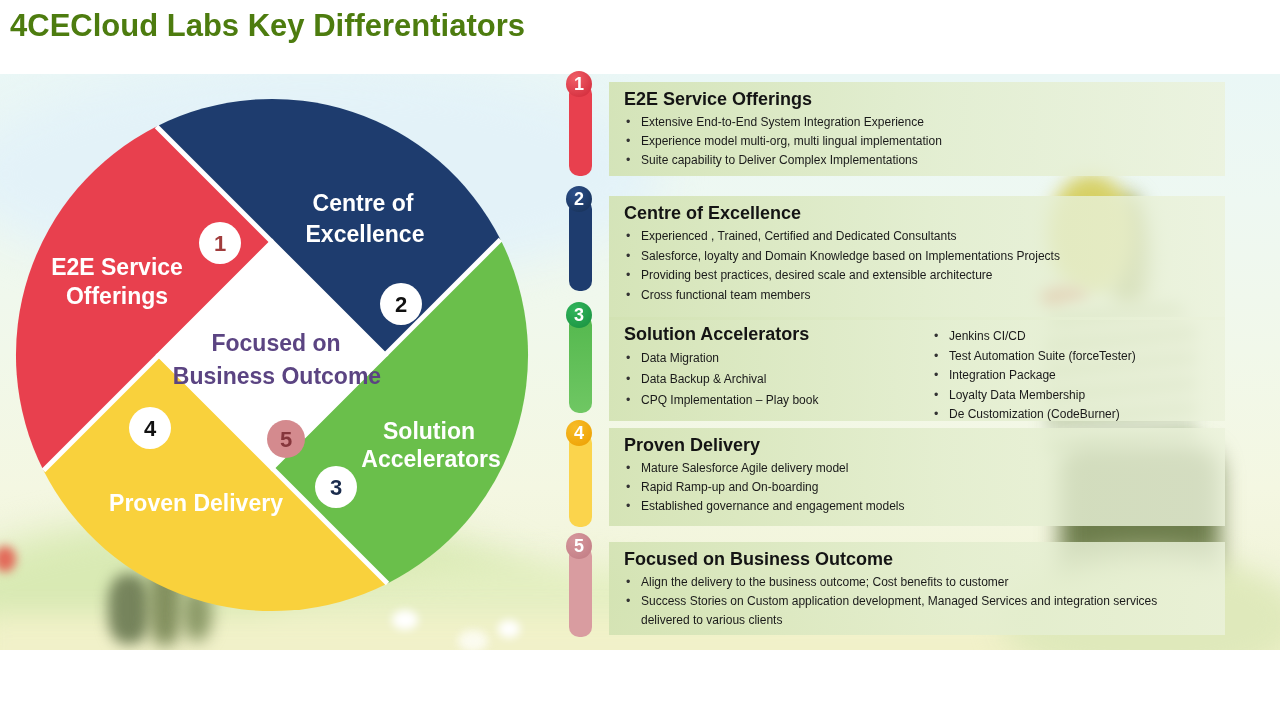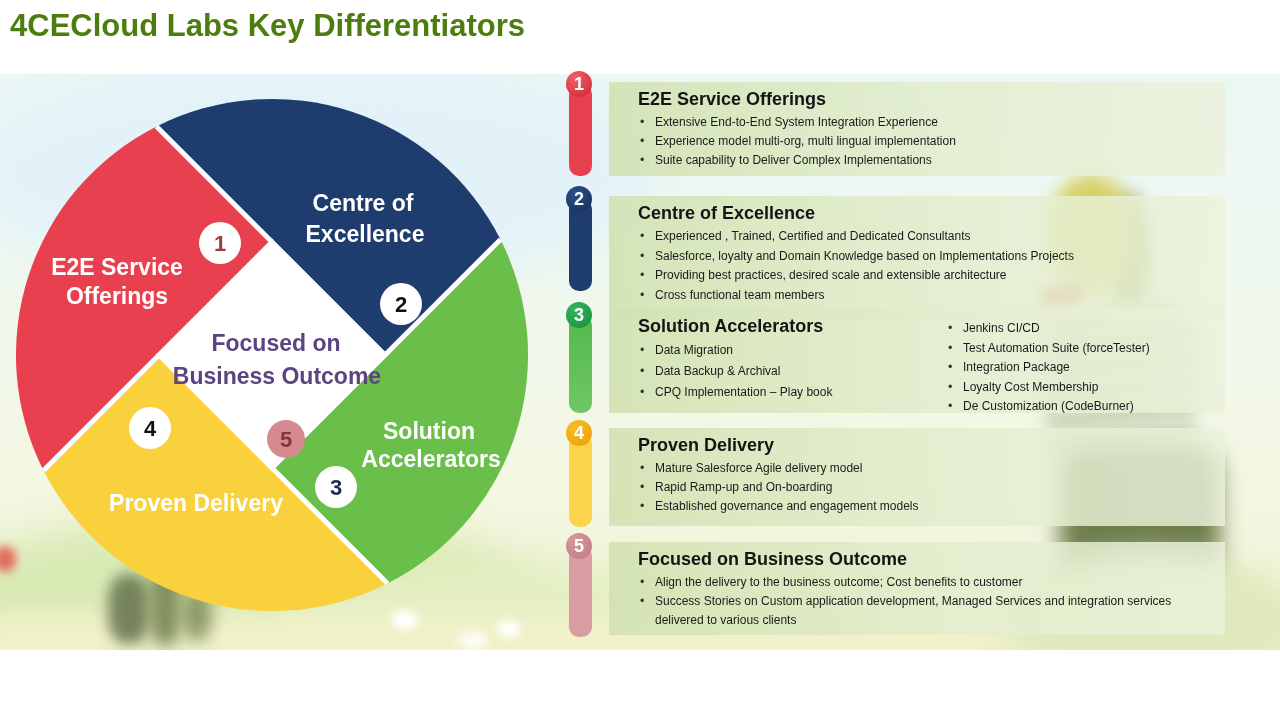--- a/index.html
+++ b/index.html
@@ -36,29 +36,29 @@
   svg.diagram { position:absolute; left:0; top:85px; z-index:2; }
   .qlabel  { font:bold 23px "Liberation Sans",sans-serif; fill:#ffffff; text-anchor:middle; }
   .clabel  { font:bold 23px "Liberation Sans",sans-serif; fill:#5b4482; text-anchor:middle; }
   .bnum    { font:bold 22px "Liberation Sans",sans-serif; text-anchor:middle; }
 
   
   .sec { position:absolute; left:566px; width:659px; z-index:2; }
   .badge { position:absolute; left:0; top:0; width:26px; height:26px; border-radius:50%;
            color:#fff; font-size:18px; font-weight:bold; text-align:center; line-height:26px; z-index:2; }
   .bar { position:absolute; left:3px; top:13px; width:23px; border-radius:10px; z-index:1; }
-  .box { position:absolute; left:43px; width:616px; padding:7px 14px 4px 29px;
+  .box { position:absolute; left:43px; width:616px; padding:7px 14px 4px 15px;
          background:linear-gradient(90deg,rgba(210,226,178,0.90) 0%,rgba(226,237,205,0.85) 55%,rgba(235,242,219,0.82) 100%); }
   .box h2 { font-size:18px; font-weight:bold; color:#141414; margin-bottom:3px; }
   .box ul { list-style:none; }
   .box li { position:relative; padding-left:17px; font-size:12px; color:#1a1a1a; line-height:19px; }
   .box li::before { content:"\2022"; position:absolute; left:2px; top:0; font-size:12.5px; color:#333; }
   .s1 { top:71px; }  .s1 .bar { height:92px; background:#e8404e; }  .s1 .badge { background:radial-gradient(circle at 35% 28%,#f05f68,#cf2536); }  .s1 .box { top:11px; height:94px; }
   .s2 { top:186px; } .s2 .bar { height:92px; background:#1e3c6e; }  .s2 .badge { background:radial-gradient(circle at 35% 28%,#2c4f8a,#152e52); } .s2 .box { top:10px; height:124px; }
-  .s3 { top:302px; } .s3 .bar { height:98px; background:linear-gradient(180deg,#54b84e,#6fc763); } .s3 .badge { background:radial-gradient(circle at 35% 28%,#31b55c,#188f3e); } .s3 .box { top:7px; height:104px; }
+  .s3 { top:302px; } .s3 .bar { height:98px; background:linear-gradient(180deg,#54b84e,#6fc763); } .s3 .badge { background:radial-gradient(circle at 35% 28%,#31b55c,#188f3e); } .s3 .box { top:15px; height:104px; }
   .s4 { top:420px; } .s4 .bar { height:94px; background:#fbd44c; }  .s4 .badge { background:radial-gradient(circle at 35% 28%,#f7bc28,#ec9e00); } .s4 .box { top:8px; height:98px; }
   .s5 { top:533px; } .s5 .bar { height:91px; background:#d99ca0; }  .s5 .badge { background:radial-gradient(circle at 35% 28%,#d6989d,#c07a82); } .s5 .box { top:9px; height:93px; }
   .cols { display:flex; }
   .col-left { flex:0 0 308px; }
   .col-right { flex:1; padding-top:3px; }
   .col-right li { line-height:19.5px; }
   .s3 .col-left li { line-height:21px; }
   .s5 .box li { max-width:540px; }
   .s2 .box li { line-height:19.5px; }
 </style>
@@ -176,21 +176,21 @@
             <li>Data Migration</li>
             <li>Data Backup &amp; Archival</li>
             <li>CPQ Implementation  – Play book</li>
           </ul>
         </div>
         <div class="col-right">
           <ul>
             <li>Jenkins CI/CD</li>
             <li>Test Automation Suite (forceTester)</li>
             <li>Integration Package</li>
-            <li>Loyalty Cost Membership</li>
+            <li>Loyalty Data Membership</li>
             <li>De Customization (CodeBurner)</li>
           </ul>
         </div>
       </div>
     </div>
   </div>
 
   <div class="sec s4">
     <div class="badge">4</div>
     <div class="bar"></div>

